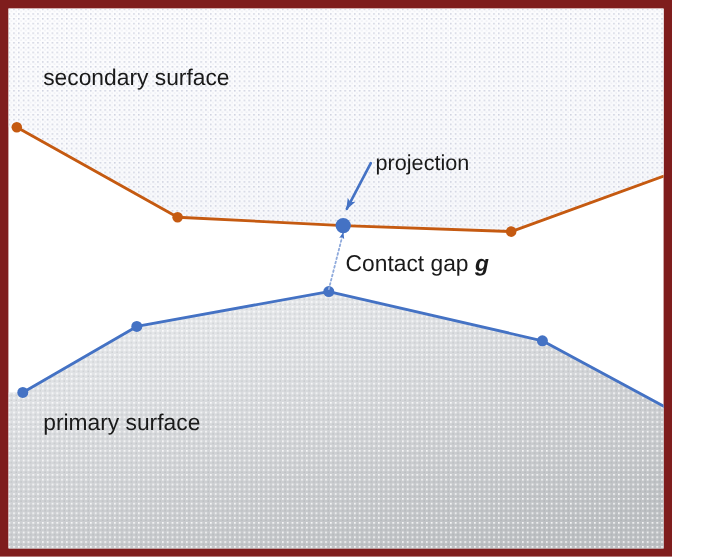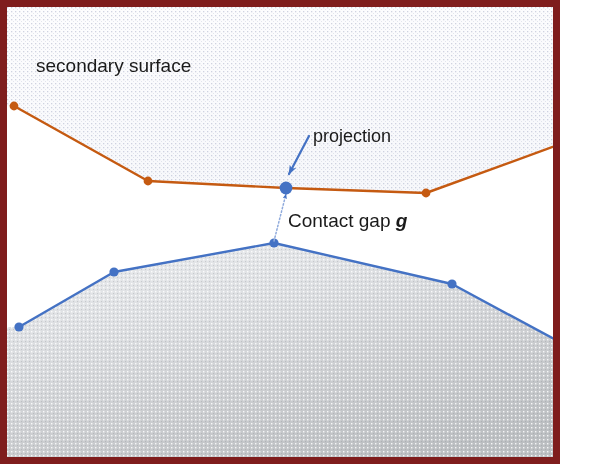--- a/index.html
+++ b/index.html
@@ -132,14 +132,15 @@
   </svg>
 
   <div class="label" id="label-secondary">secondary surface</div>
 
   <div class="label" id="label-projection">projection</div>
 
   <div class="label" id="label-gap">
     <span>Contact gap </span><span class="gap-sym">g</span>
   </div>
 
+  <div class="label" id="label-primary">primary surface</div>
 
 </div>
 
 </body></html>

